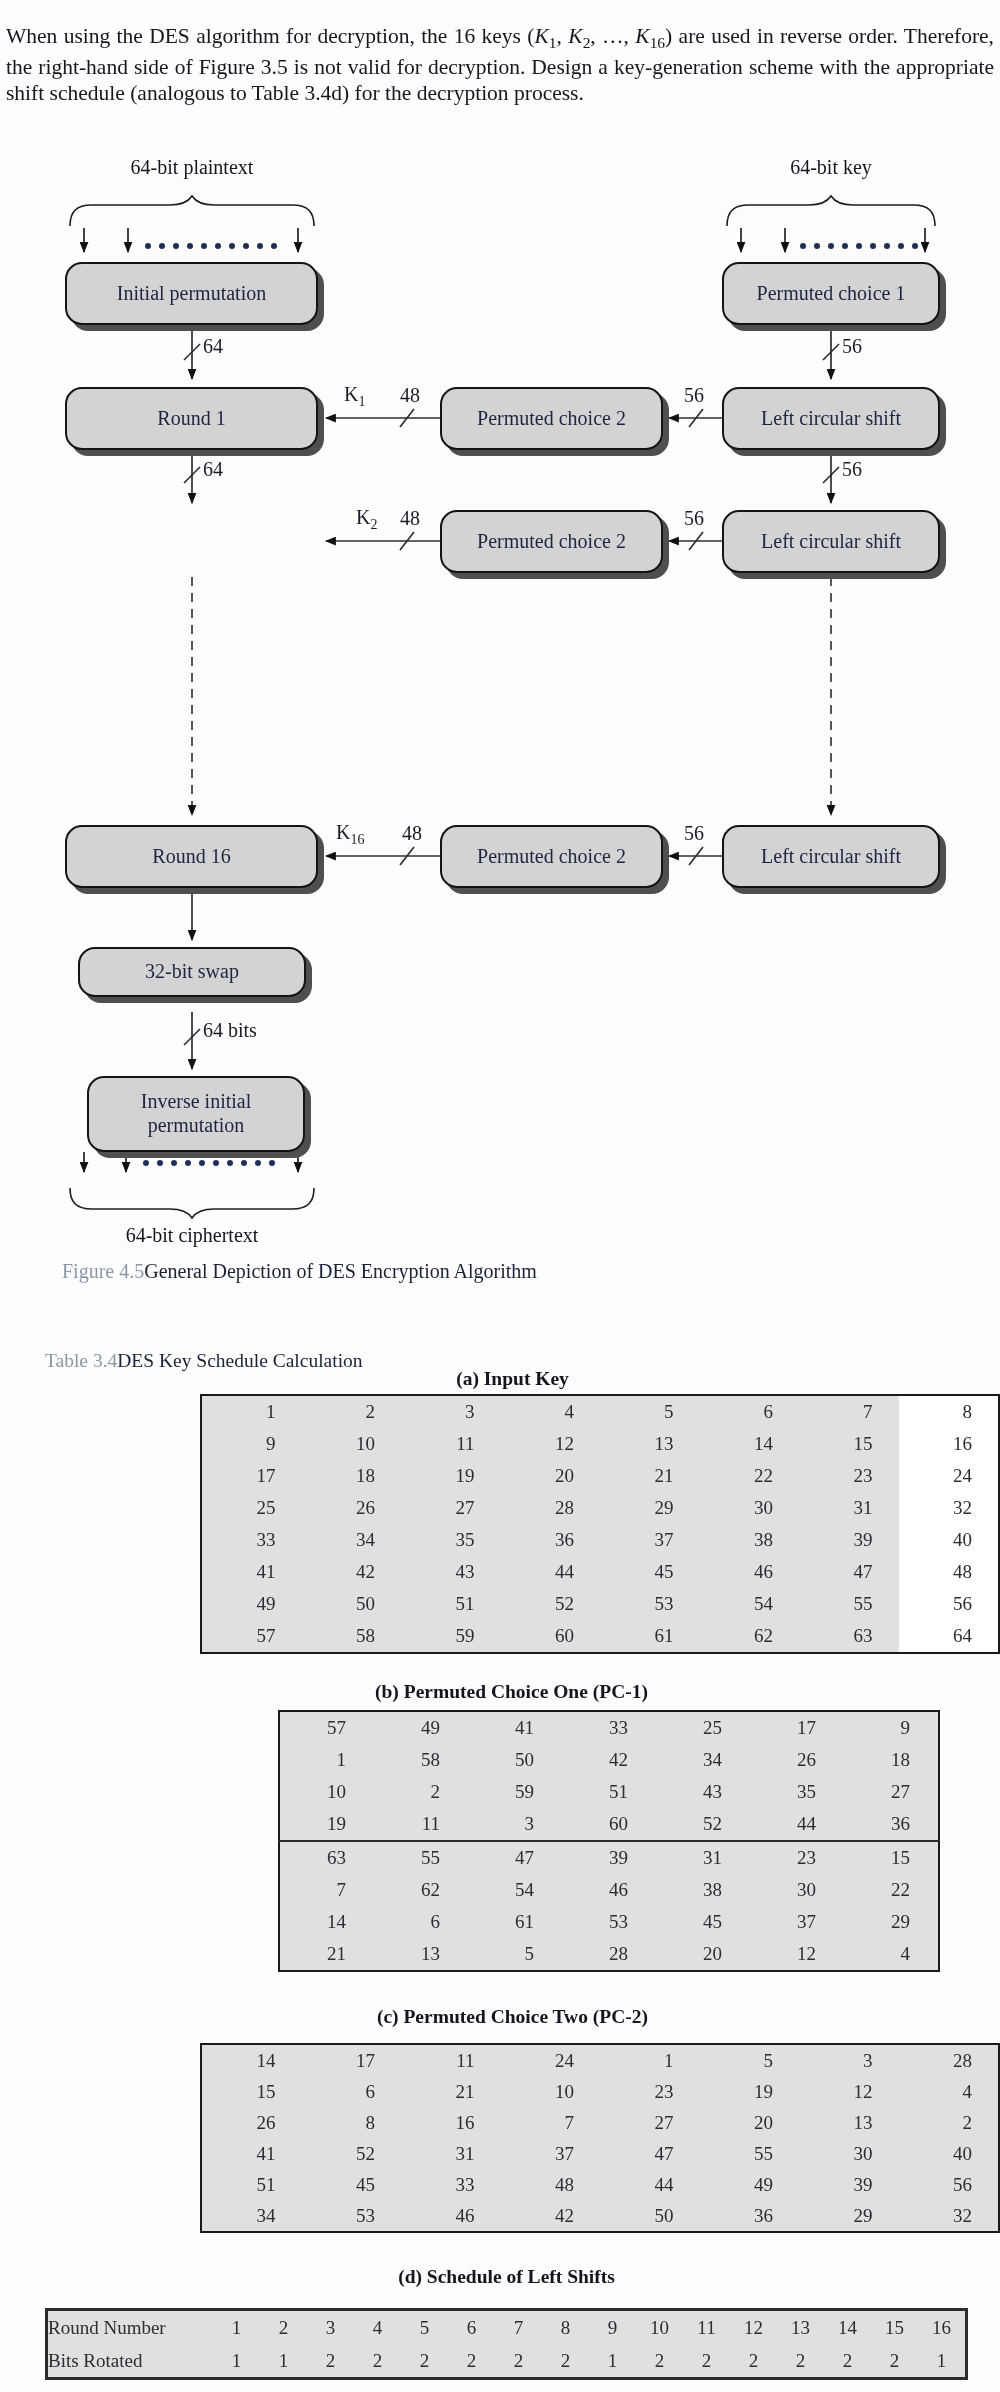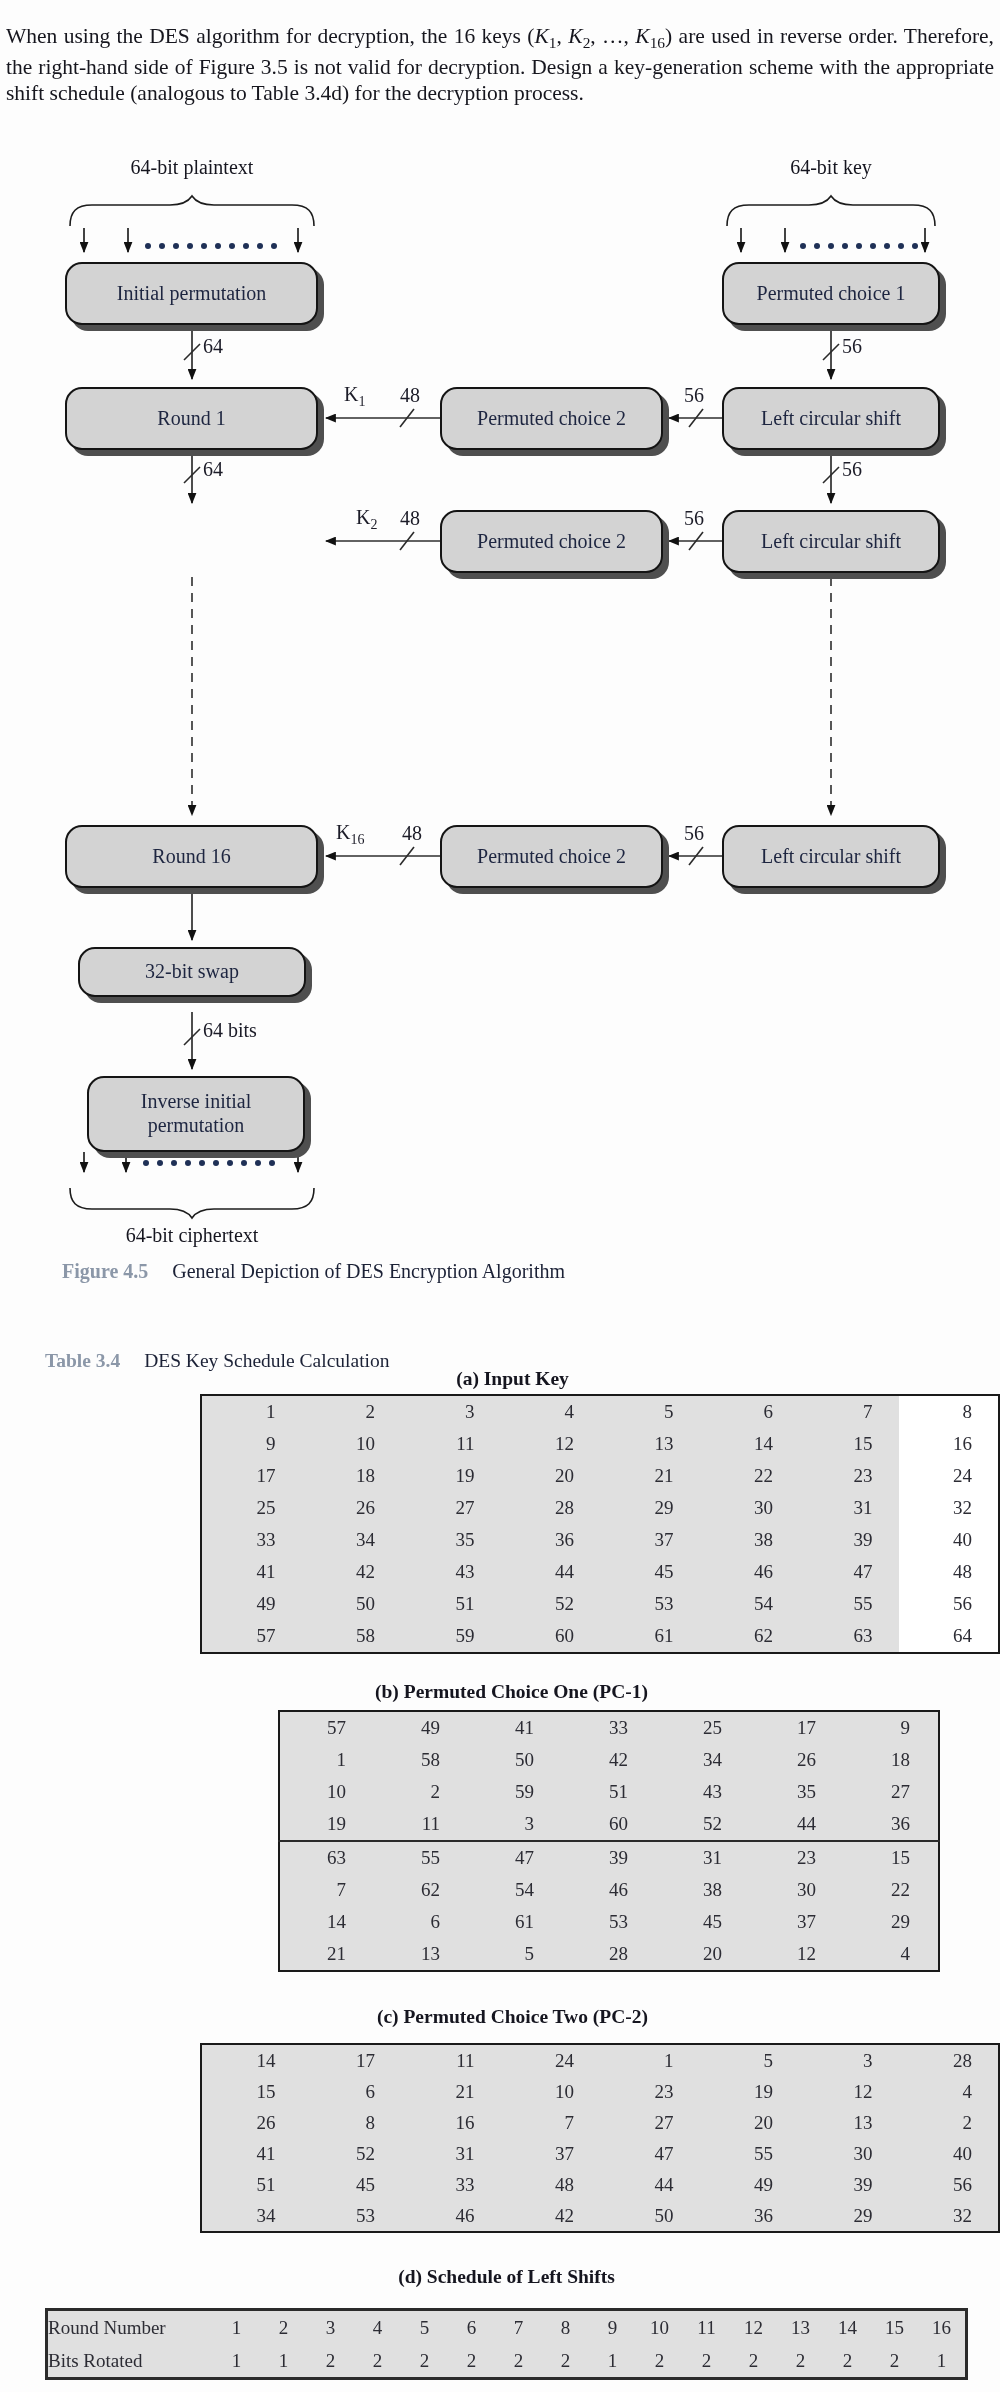--- a/index.html
+++ b/index.html
@@ -29,21 +29,21 @@
     font-size:20px;color:var(--ink);line-height:1.18;padding:0 8px;box-sizing:border-box;
   }
   .flabel{
     position:absolute;font-size:20px;color:#15151f;text-align:center;
   }
   .bus{
     position:absolute;font-size:20px;color:#1c1c28;white-space:nowrap;
   }
   .bus sub,.klabel sub{font-size:0.7em;}
   .figcap,.tabcap{position:absolute;font-size:20px;color:#1b2136;white-space:nowrap;}
-  .cap-tag{color:var(--accent);font-weight:bold;margin-right:24px;}
+  .cap-tag{color:var(--accent);font-weight:normal;}
   .subhead{
     position:absolute;font-weight:bold;font-size:19.5px;color:#15151f;text-align:center;
   }
   table.tbl{
     position:absolute;border-collapse:collapse;background:#ffffff;
     border:2px solid #1a1a1a;font-size:19px;color:#2c2c34;
   }
   table.tbl td{text-align:right;vertical-align:middle;}
   #tbl-a td{width:78px;height:32px;padding:0 26px 0 0;}
   #tbl-a td.shade{background:var(--table-fill);}

